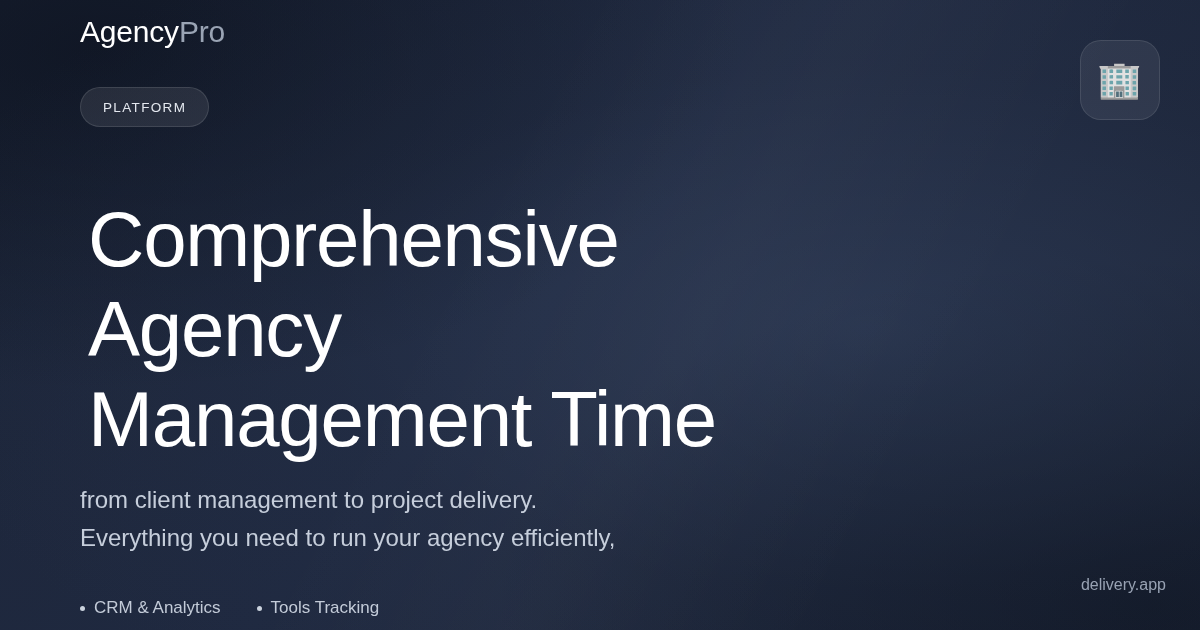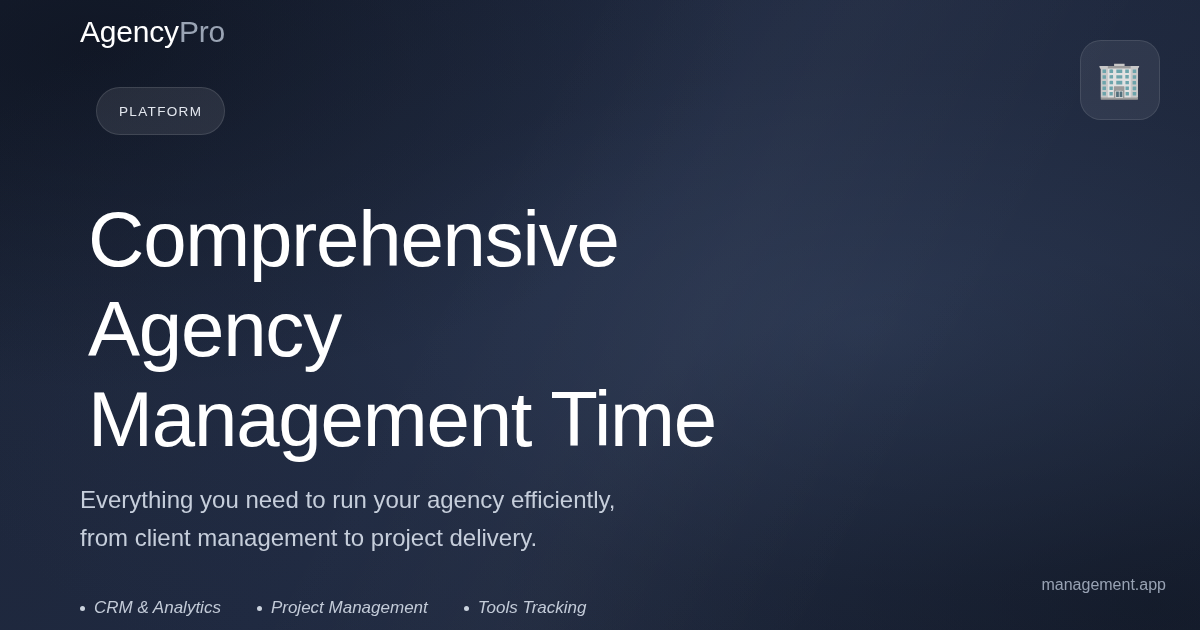--- a/index.html
+++ b/index.html
@@ -51,23 +51,23 @@
     letter-spacing: -0.2px;
     line-height: 1.2;
     white-space: nowrap;
   }
   .logo-primary { color: #ffffff; font-weight: 400; }
   .logo-secondary { color: #9aa4b4; font-weight: 400; }
 
   
   .badge {
     position: absolute;
-    left: 96px;
+    left: 80px;
     top: 87px;
-    height: 48px;
+    height: 40px;
     display: flex;
     align-items: center;
     padding: 0 22px;
     border-radius: 999px;
     background: rgba(255, 255, 255, 0.085);
     border: 1px solid rgba(255, 255, 255, 0.115);
     box-sizing: border-box;
   }
   .badge-label {
     color: #e4e8ef;
@@ -139,21 +139,20 @@
     padding: 0;
   }
   .feature-item {
     display: flex;
     align-items: center;
     gap: 9px;
     color: #c3cbd8;
     font-size: 17px;
     font-weight: 400;
     white-space: nowrap;
-    font-style: italic;
   }
   .feature-dot {
     width: 5px;
     height: 5px;
     border-radius: 50%;
     background: #cbd3de;
     flex: 0 0 auto;
   }
 
   
@@ -186,34 +185,30 @@
     <span class="app-icon-glyph">🏢</span>
   </div>
 
   <h1 class="headline">
     <span class="headline-line">Comprehensive</span>
     <span class="headline-line">Agency</span>
     <span class="headline-line">Management Time</span>
   </h1>
 
   <p class="subtitle">
+    <span class="subtitle-line">from client management to project delivery.</span>
     <span class="subtitle-line">Everything you need to run your agency efficiently,</span>
-    <span class="subtitle-line">from client management to project delivery.</span>
   </p>
 
   <ul class="features">
     <li class="feature-item">
       <span class="feature-dot"></span>
       <span>CRM &amp; Analytics</span>
     </li>
     <li class="feature-item">
       <span class="feature-dot"></span>
-      <span>Project Management</span>
-    </li>
-    <li class="feature-item">
-      <span class="feature-dot"></span>
       <span>Tools Tracking</span>
     </li>
   </ul>
 
-  <div class="footer-url">management.app</div>
+  <div class="footer-url">delivery.app</div>
 
 </div>
 
 </body></html>

